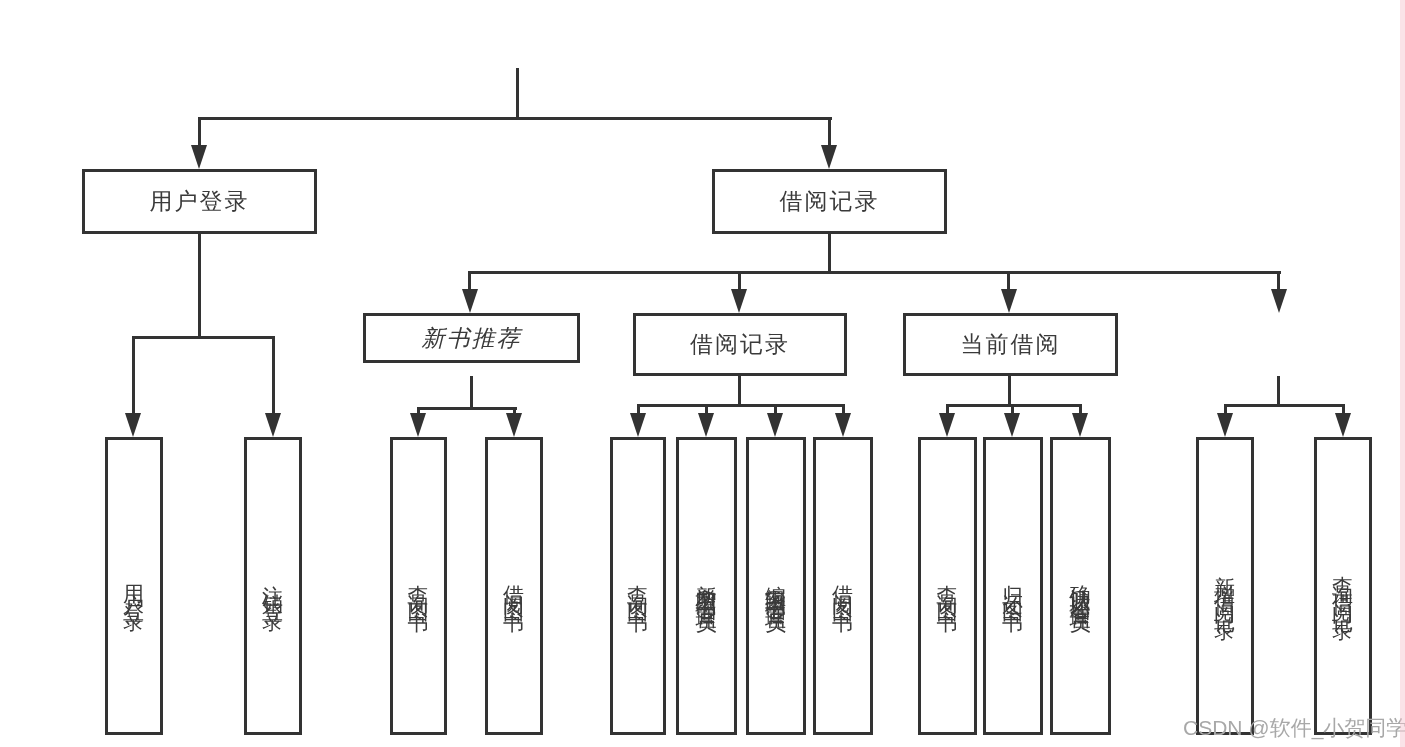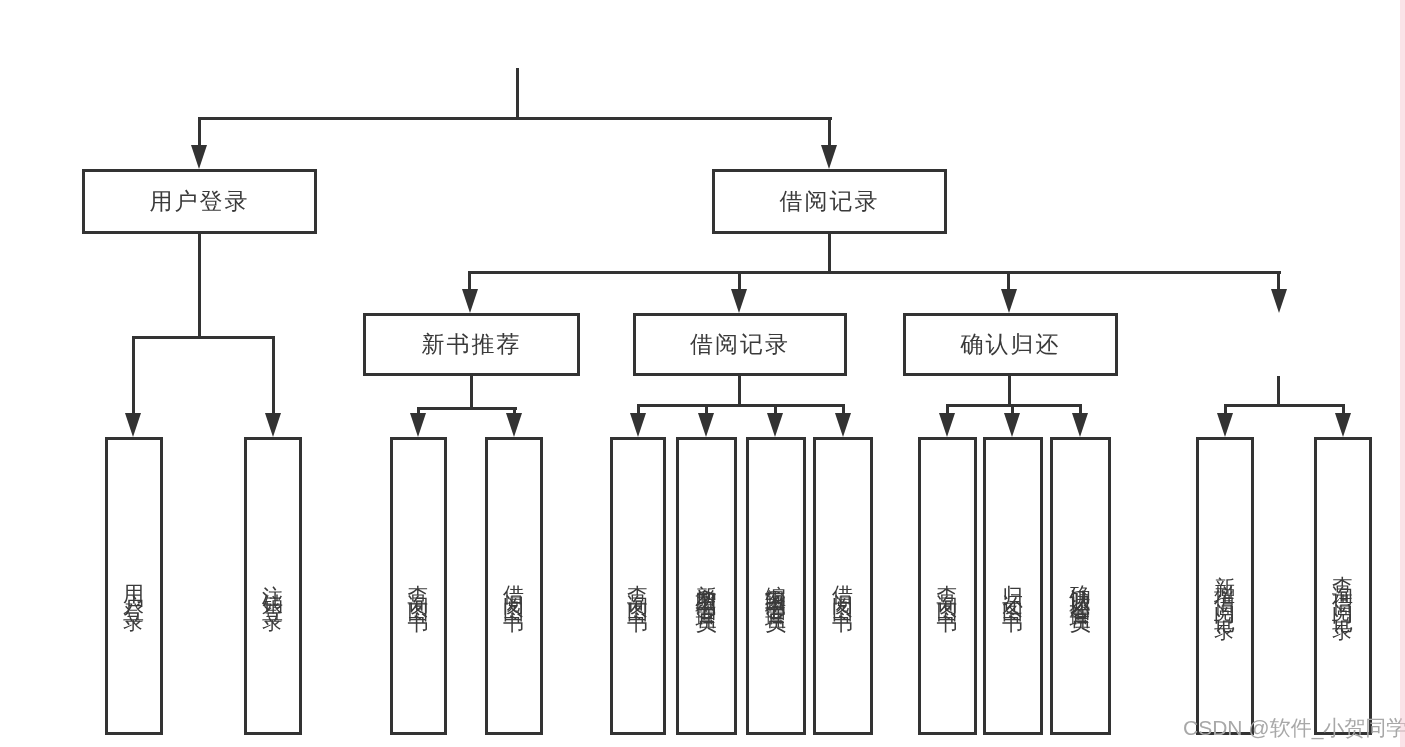--- a/index.html
+++ b/index.html
@@ -87,23 +87,23 @@
   <div class="hline" style="left:468px;top:271px;width:813px;height:3px;"></div>
   <div class="vline" style="left:468px;top:271px;width:3px;height:20px;"></div>
   <div class="arrow" style="left:462px;top:289px;"></div>
   <div class="vline" style="left:738px;top:271px;width:3px;height:20px;"></div>
   <div class="arrow" style="left:731px;top:289px;"></div>
   <div class="vline" style="left:1007px;top:271px;width:3px;height:20px;"></div>
   <div class="arrow" style="left:1001px;top:289px;"></div>
   <div class="vline" style="left:1277px;top:271px;width:3px;height:20px;"></div>
   <div class="arrow" style="left:1271px;top:289px;"></div>
 
-  <div class="box h-label" style="left:363px;top:313px;width:217px;height:63px;">新书推荐</div>
+  <div class="box h-label" style="left:363px;top:313px;width:217px;height:50px;font-style:italic;">新书推荐</div>
   <div class="box h-label" style="left:633px;top:313px;width:214px;height:63px;">借阅记录</div>
-  <div class="box h-label" style="left:903px;top:313px;width:215px;height:63px;">确认归还</div>
+  <div class="box h-label" style="left:903px;top:313px;width:215px;height:63px;">当前借阅</div>
 
   <div class="vline" style="left:470px;top:376px;width:3px;height:34px;"></div>
   <div class="hline" style="left:417px;top:407px;width:100px;height:3px;"></div>
   <div class="vline" style="left:417px;top:407px;width:3px;height:10px;"></div>
   <div class="arrow" style="left:410px;top:413px;"></div>
   <div class="vline" style="left:513px;top:407px;width:3px;height:10px;"></div>
   <div class="arrow" style="left:506px;top:413px;"></div>
 
   <div class="vline" style="left:738px;top:376px;width:3px;height:31px;"></div>
   <div class="hline" style="left:637px;top:404px;width:208px;height:3px;"></div>

